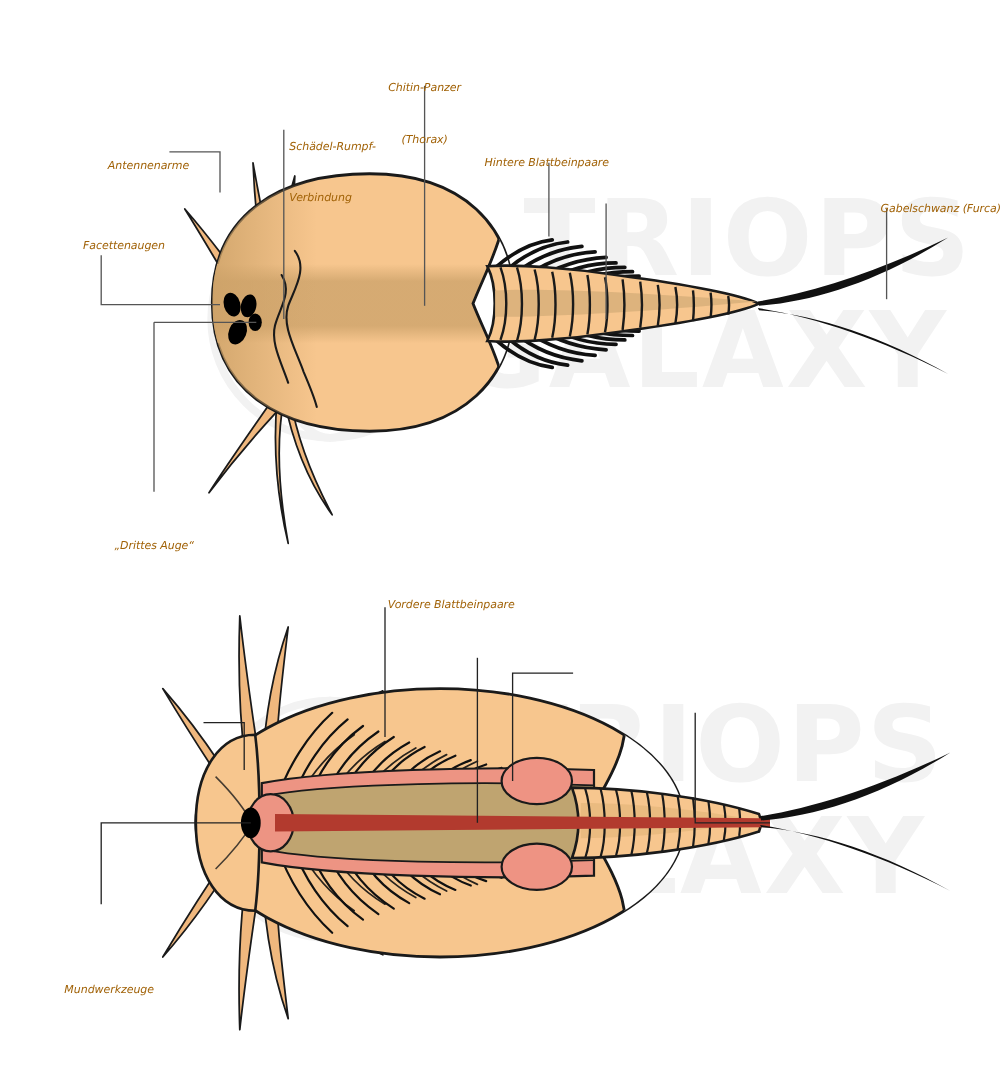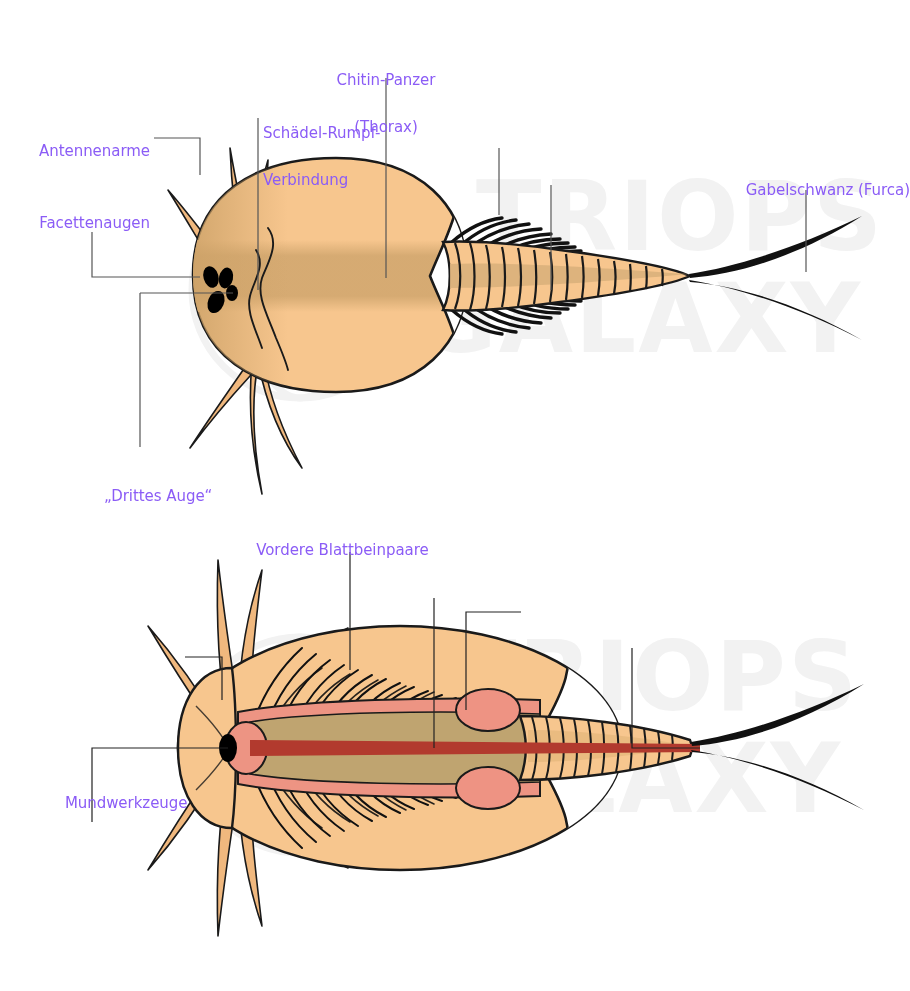--- a/index.html
+++ b/index.html
@@ -8,25 +8,26 @@
     width:910px;height:991px;
     font-family:"DejaVu Sans","Liberation Sans",sans-serif;
     color:#2b2b2b;
     overflow:hidden;
     position:relative;
   }
   #stage{position:relative;width:910px;height:991px;}
   svg.diagram{position:absolute;left:0;top:0;width:910px;height:991px;}
   .lbl{
     position:absolute;
-    font-size:15px;
+    font-size:10px;
     line-height:15.5px;
-    color:#8b5cf6;
+    color:#a16207;
     white-space:pre;
     letter-spacing:-0.05px;
+    font-style:italic;
   }
   .lbl.ctr{text-align:center;}
   .lbl.rt{text-align:right;}
 </style>
 </head>
 <body>
 
 <div id="stage">
 
   <svg class="diagram" viewBox="0 0 910 991">
@@ -307,53 +308,56 @@
     <g stroke="#222222" stroke-width="1.2" fill="none">
       <path d="M350,552 L350,670"></path>
       <path d="M434,598 L434,748"></path>
       <path d="M521,612 L466,612 L466,710"></path>
       <path d="M632,648 L632,748 L700,748"></path>
       <path d="M185,657 L222,657 L222,700"></path>
       <path d="M92,822 L92,748 L228,748"></path>
     </g>
   </svg>
 
-  <div class="lbl rt" style="left:0px;top:128px;width:150px;">
+  <div class="lbl rt" style="left:0px;top:128px;width:150px;padding-left:22px;">
     <span>Antennenarme</span>
   </div>
 
   <div class="lbl rt" style="left:0px;top:200px;width:150px;">
     <span>Facettenaugen</span>
   </div>
 
   <div class="lbl" style="left:263px;top:95px;width:200px;">
     <div>Schädel-Rumpf-</div>
     <div>Verbindung</div>
   </div>
 
   <div class="lbl ctr" style="left:306px;top:42px;width:160px;">
     <div>Chitin-Panzer</div>
     <div>(Thorax)</div>
   </div>
 
+  <div class="lbl" style="left:428px;top:125px;width:220px;">
+    <span>Hintere Blattbeinpaare</span>
+  </div>
 
 
   <div class="lbl" style="left:710px;top:167px;width:200px;text-align:right;">
     <span>Gabelschwanz (Furca)</span>
   </div>
 
   <div class="lbl" style="left:68px;top:458px;width:340px;margin-left:36px;">
     <div>„Drittes Auge“</div>
   </div>
 
-  <div class="lbl ctr" style="left:233px;top:527px;width:200px;">
+  <div class="lbl ctr" style="left:268px;top:527px;width:200px;text-align:right;">
     <span>Vordere Blattbeinpaare</span>
   </div>
 
 
 
 
 
-  <div class="lbl" style="left:46px;top:780px;width:180px;">
+  <div class="lbl" style="left:46px;top:877px;width:180px;">
     <span>Mundwerkzeuge</span>
   </div>
 
 </div>
 
 </body></html>

